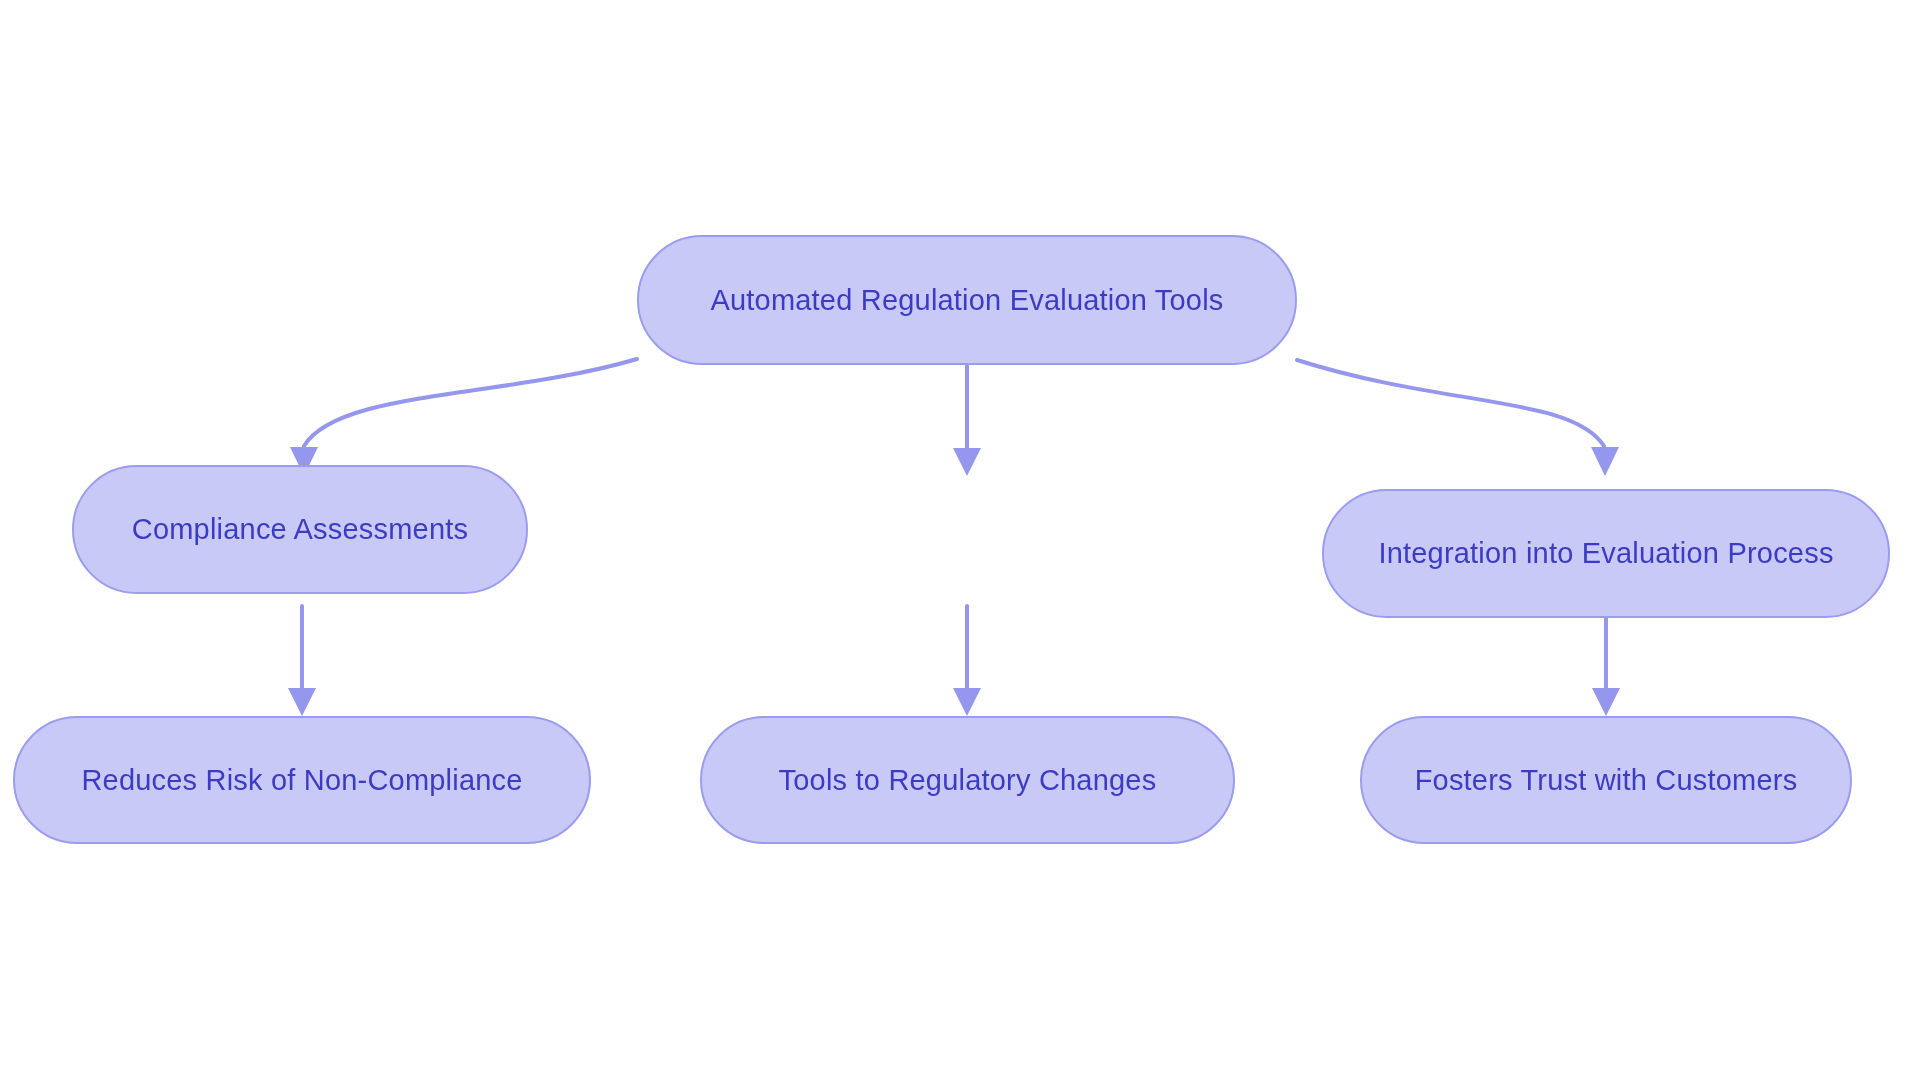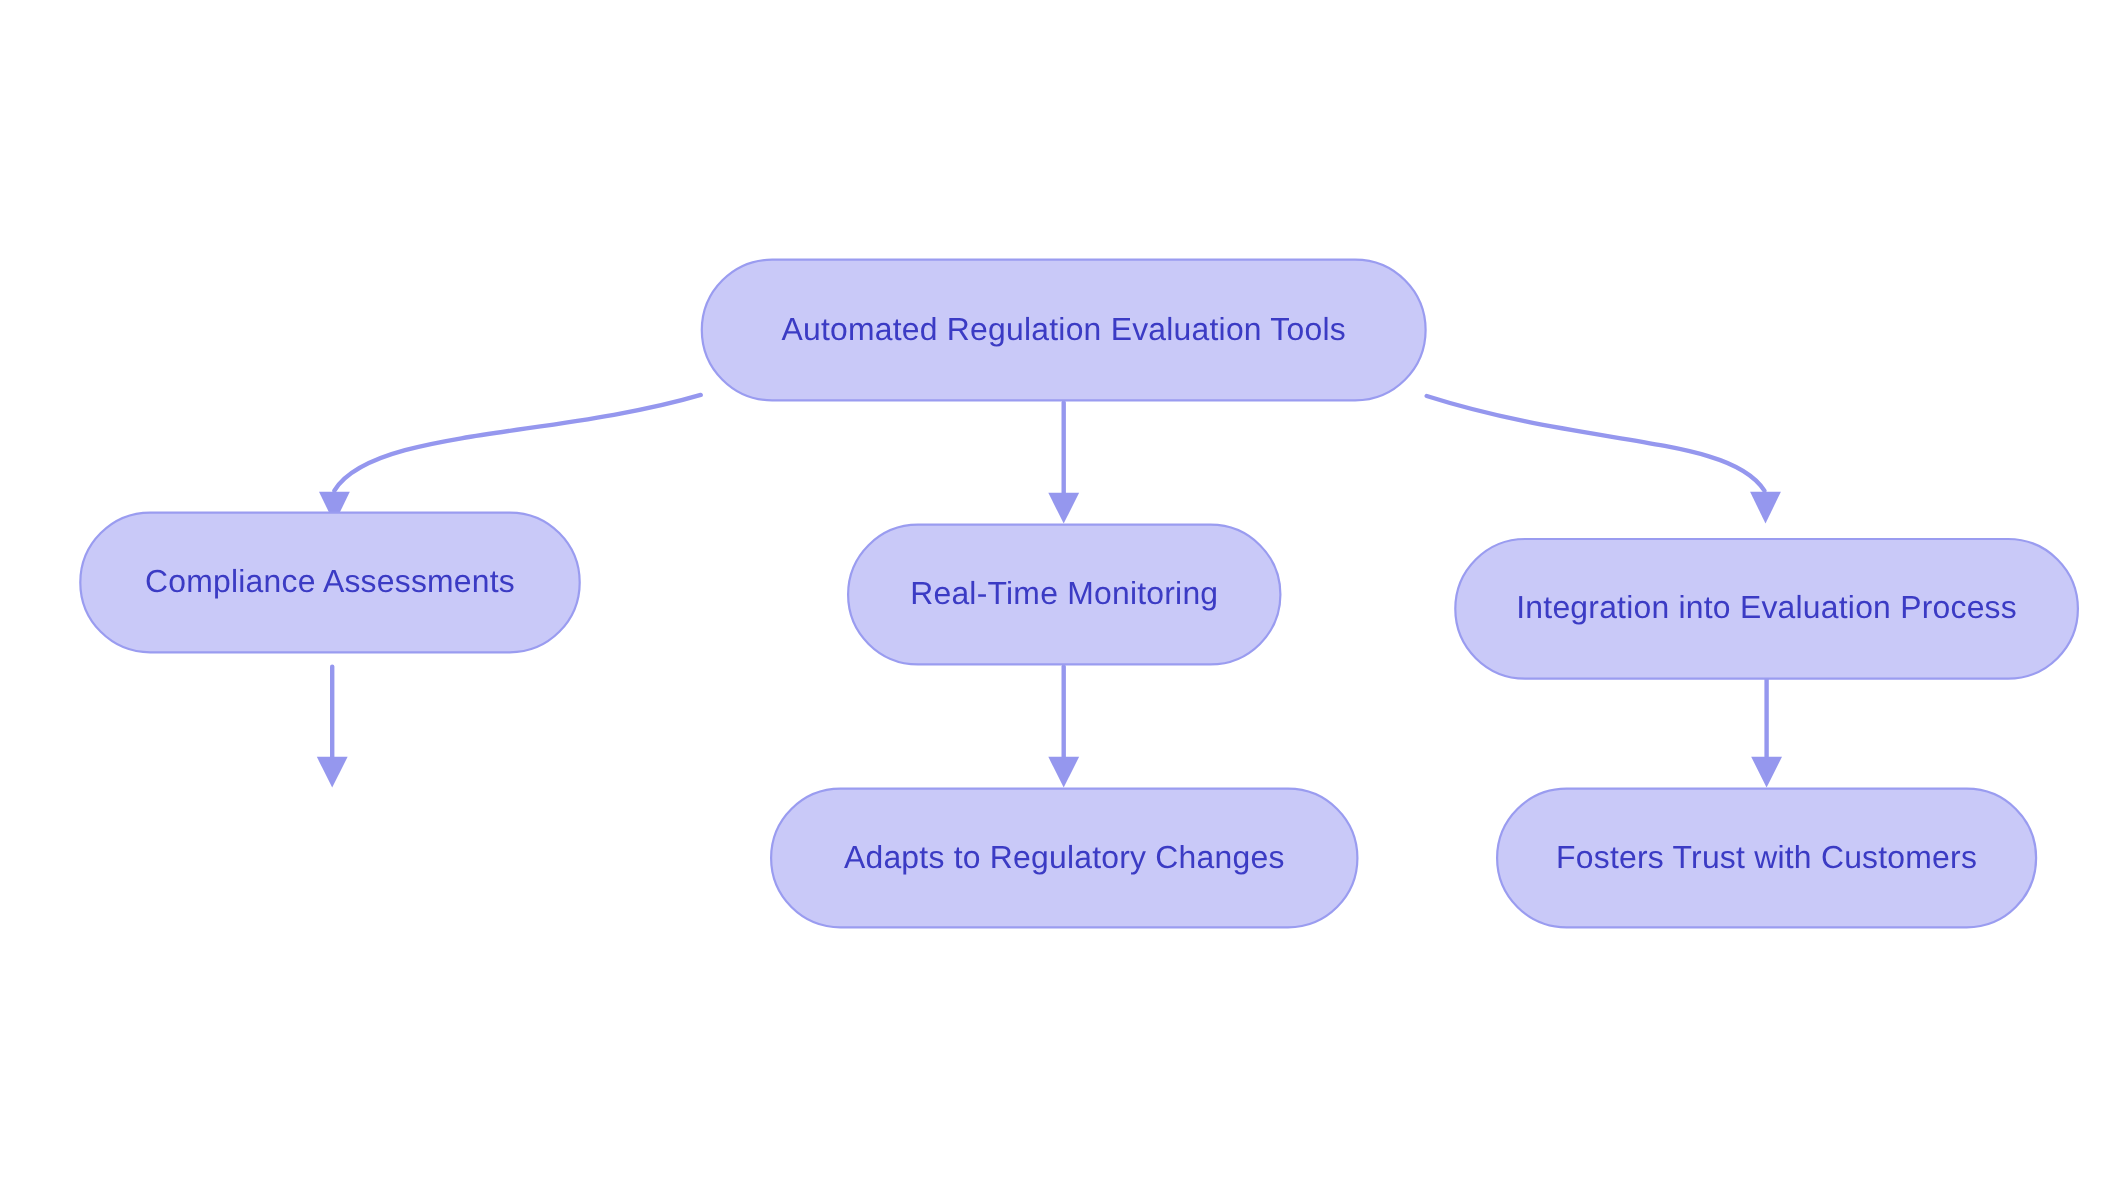--- a/index.html
+++ b/index.html
@@ -95,30 +95,30 @@
   </svg>
 
   <div class="node" style="left:637px; top:235px; width:660px; height:130px;">
     <span class="node-label">Automated Regulation Evaluation Tools</span>
   </div>
 
   <div class="node" style="left:72px; top:465px; width:456px; height:129px;">
     <span class="node-label">Compliance Assessments</span>
   </div>
 
-  <div class="node" style="left:770px; top:476px; width:395px; height:129px;">
-    <span class="node-label">Real-Time Monitoring</span>
-  </div>
 
   <div class="node" style="left:1322px; top:489px; width:568px; height:129px;">
     <span class="node-label">Integration into Evaluation Process</span>
   </div>
 
+  <div class="node" style="left:13px; top:716px; width:578px; height:128px;">
+    <span class="node-label">Reduces Risk of Non-Compliance</span>
+  </div>
 
   <div class="node" style="left:700px; top:716px; width:535px; height:128px;">
-    <span class="node-label">Adapts to Regulatory Changes</span>
+    <span class="node-label">Tools to Regulatory Changes</span>
   </div>
 
   <div class="node" style="left:1360px; top:716px; width:492px; height:128px;">
     <span class="node-label">Fosters Trust with Customers</span>
   </div>
 
 </div>
 
 </body></html>

